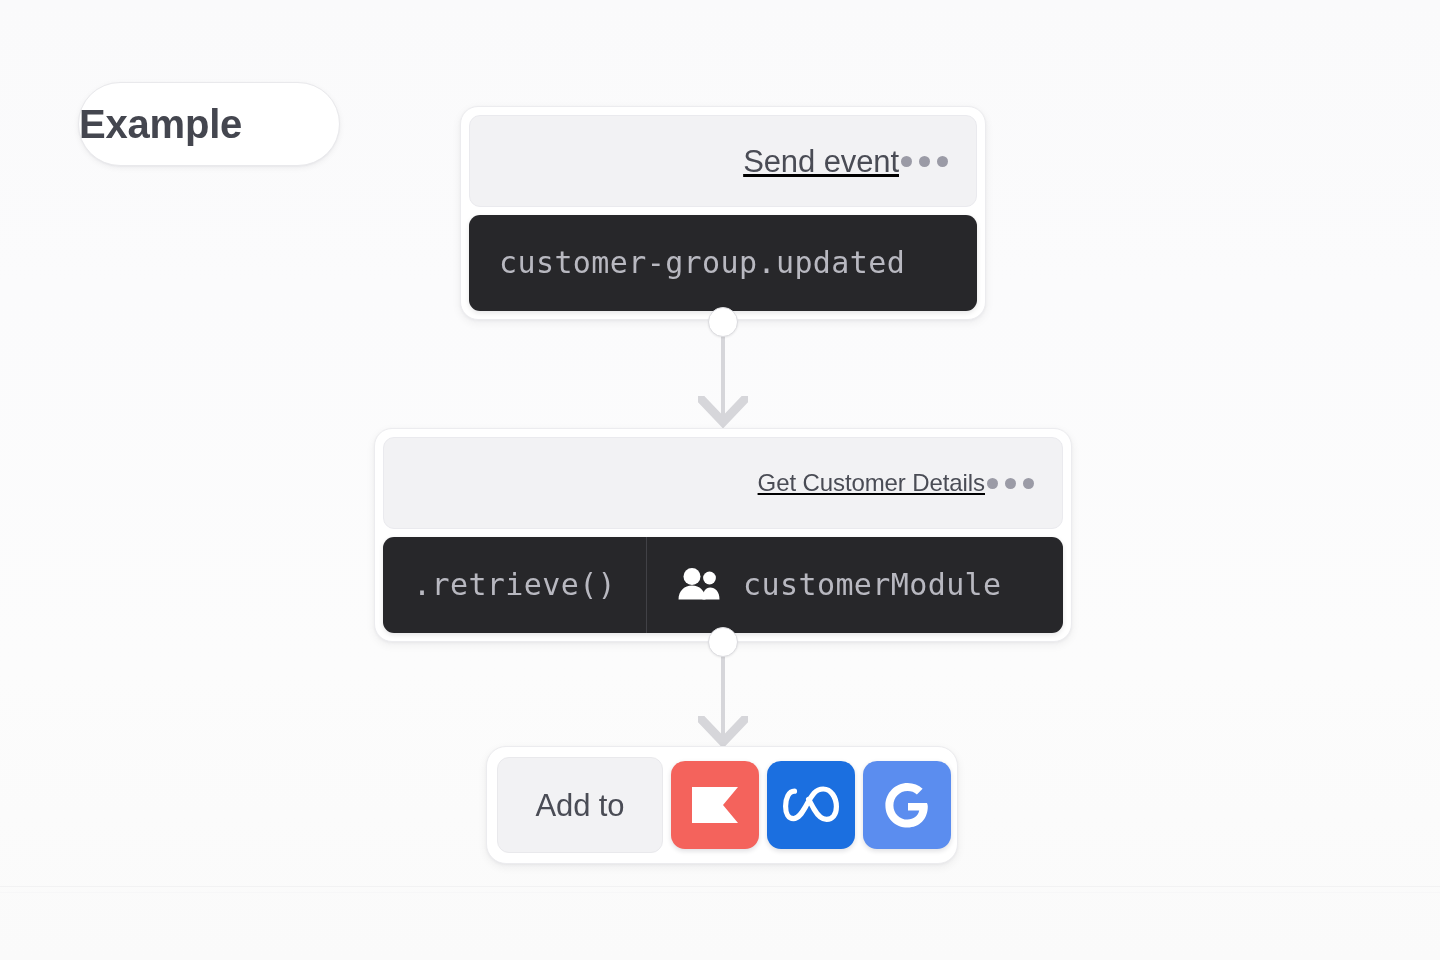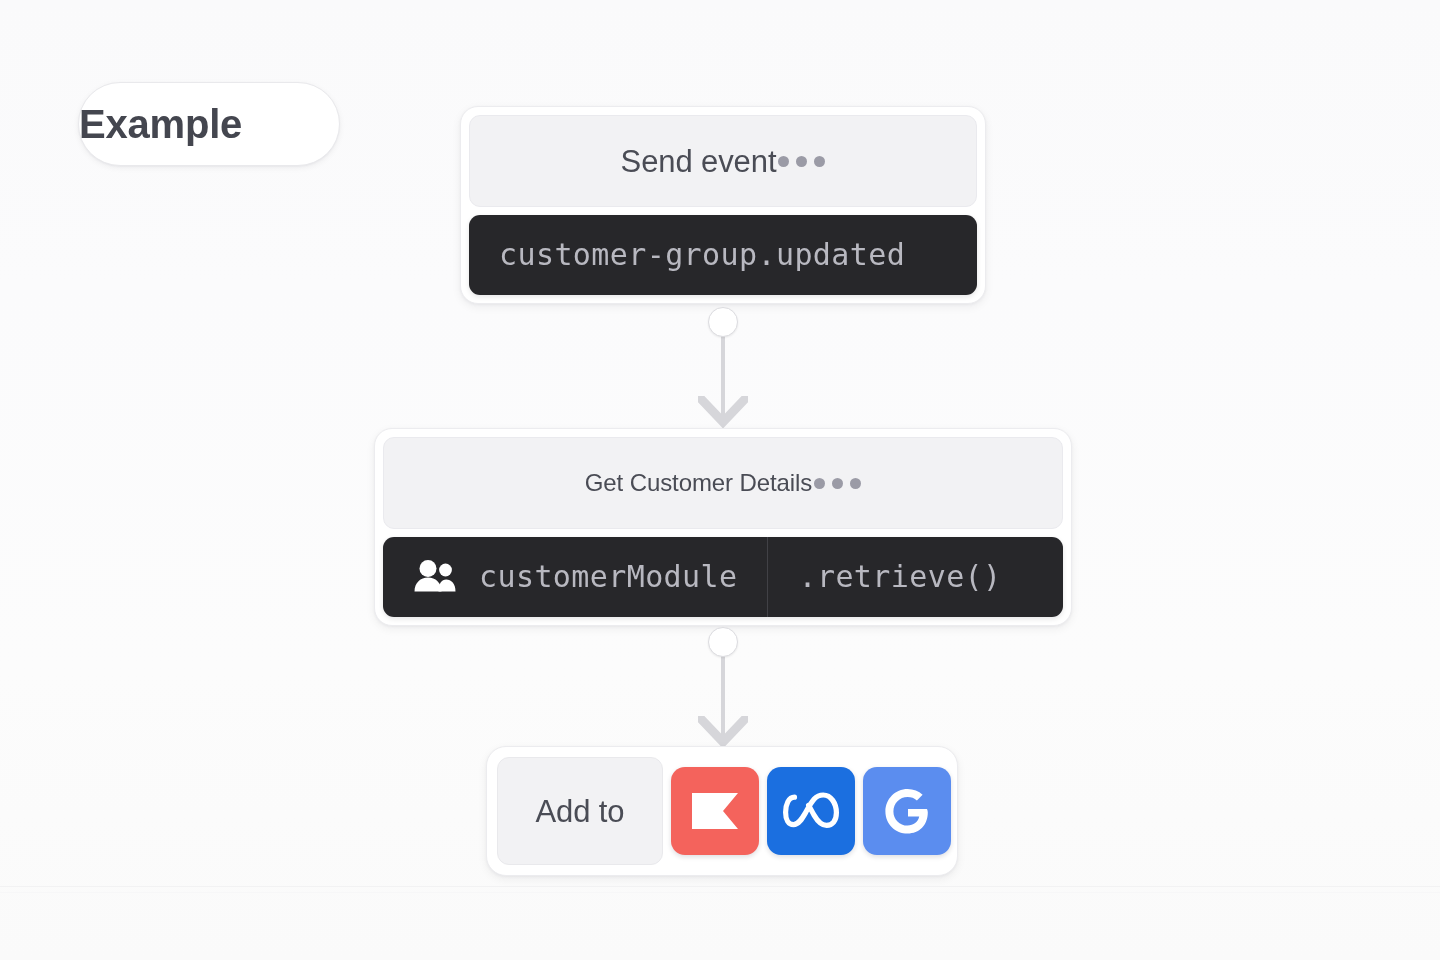--- a/index.html
+++ b/index.html
@@ -69,23 +69,24 @@
     box-sizing: border-box;
     padding: 8px;
   }
   .node-header {
     background: #f2f2f4;
     border: 1px solid #eaeaee;
     border-radius: 11px;
     height: 92px;
     display: flex;
     align-items: center;
-    justify-content: center;
+    justify-content: flex-end;
     padding: 0 26px 0 28px;
     box-sizing: border-box;
+    text-decoration: underline;
   }
   .node-title {
     font-size: 31px;
     color: #4a4c55;
     letter-spacing: -0.1px;
     line-height: 1;
     white-space: nowrap;
   }
   .dots-menu {
     display: flex;
@@ -99,21 +100,21 @@
     width: 11px;
     height: 11px;
     border-radius: 50%;
     background: #9b9ba6;
   }
 
   .code-block {
     margin-top: 8px;
     background: #27272a;
     border-radius: 11px;
-    height: 80px;
+    height: 96px;
     display: flex;
     align-items: stretch;
     box-shadow: 0 2px 5px rgba(10,10,20,0.10);
     overflow: hidden;
   }
   .code-seg {
     display: flex;
     align-items: center;
     gap: 22px;
     padding: 0 30px;
@@ -156,21 +157,21 @@
   }
   .row-3 {
     display: flex;
     align-items: center;
     gap: 8px;
   }
   .addto-pill {
     background: #f2f2f4;
     border: 1px solid #e9e9ec;
     border-radius: 12px;
-    height: 108px;
+    height: 96px;
     min-width: 166px;
     display: flex;
     align-items: center;
     justify-content: center;
     box-sizing: border-box;
   }
   .addto-pill .label {
     font-size: 31px;
     color: #4a4c55;
     line-height: 1;
@@ -259,32 +260,32 @@
   <div class="node node-2">
     <div class="node-header">
       <span class="node-title">Get Customer Details</span>
       <span class="dots-menu">
         <i></i>
         <i></i>
         <i></i>
       </span>
     </div>
     <div class="code-block">
+      <div class="code-seg">
+        <span class="code-text">.retrieve()</span>
+      </div>
       <div class="code-seg">
         <svg class="people-icon" width="44" height="36" viewBox="0 0 44 36" aria-hidden="true">
           <circle cx="15" cy="9.5" r="8.5" fill="#ffffff"></circle>
           <path d="M1.5 32.5 C1.5 23.6 7.6 18.5 15 18.5 C22.4 18.5 28.5 23.6 28.5 32.5 Z" fill="#ffffff"></path>
           <circle cx="32.5" cy="11" r="6.4" fill="#ffffff"></circle>
           <path d="M25.5 32.5 C25.5 24.5 28.6 20.5 33.2 20.5 C38.2 20.5 42.5 24.7 42.5 32.5 Z" fill="#ffffff"></path>
         </svg>
         <span class="code-text">customerModule</span>
       </div>
-      <div class="code-seg">
-        <span class="code-text">.retrieve()</span>
-      </div>
     </div>
   </div>
 
   <div class="connector" style="left:0; top:0; width:1440px; height:960px;">
     <div class="conn-line" style="left:721px; top:638px; height:102px;"></div>
     <div class="conn-arrow" style="left:698px; top:716px;">
       <svg width="50" height="34" viewBox="0 0 50 34" aria-hidden="true">
         <path d="M3 3 L25 26 L47 3" fill="none" stroke="#d6d6da" stroke-width="9" stroke-linecap="square" stroke-linejoin="miter"></path>
       </svg>
     </div>

